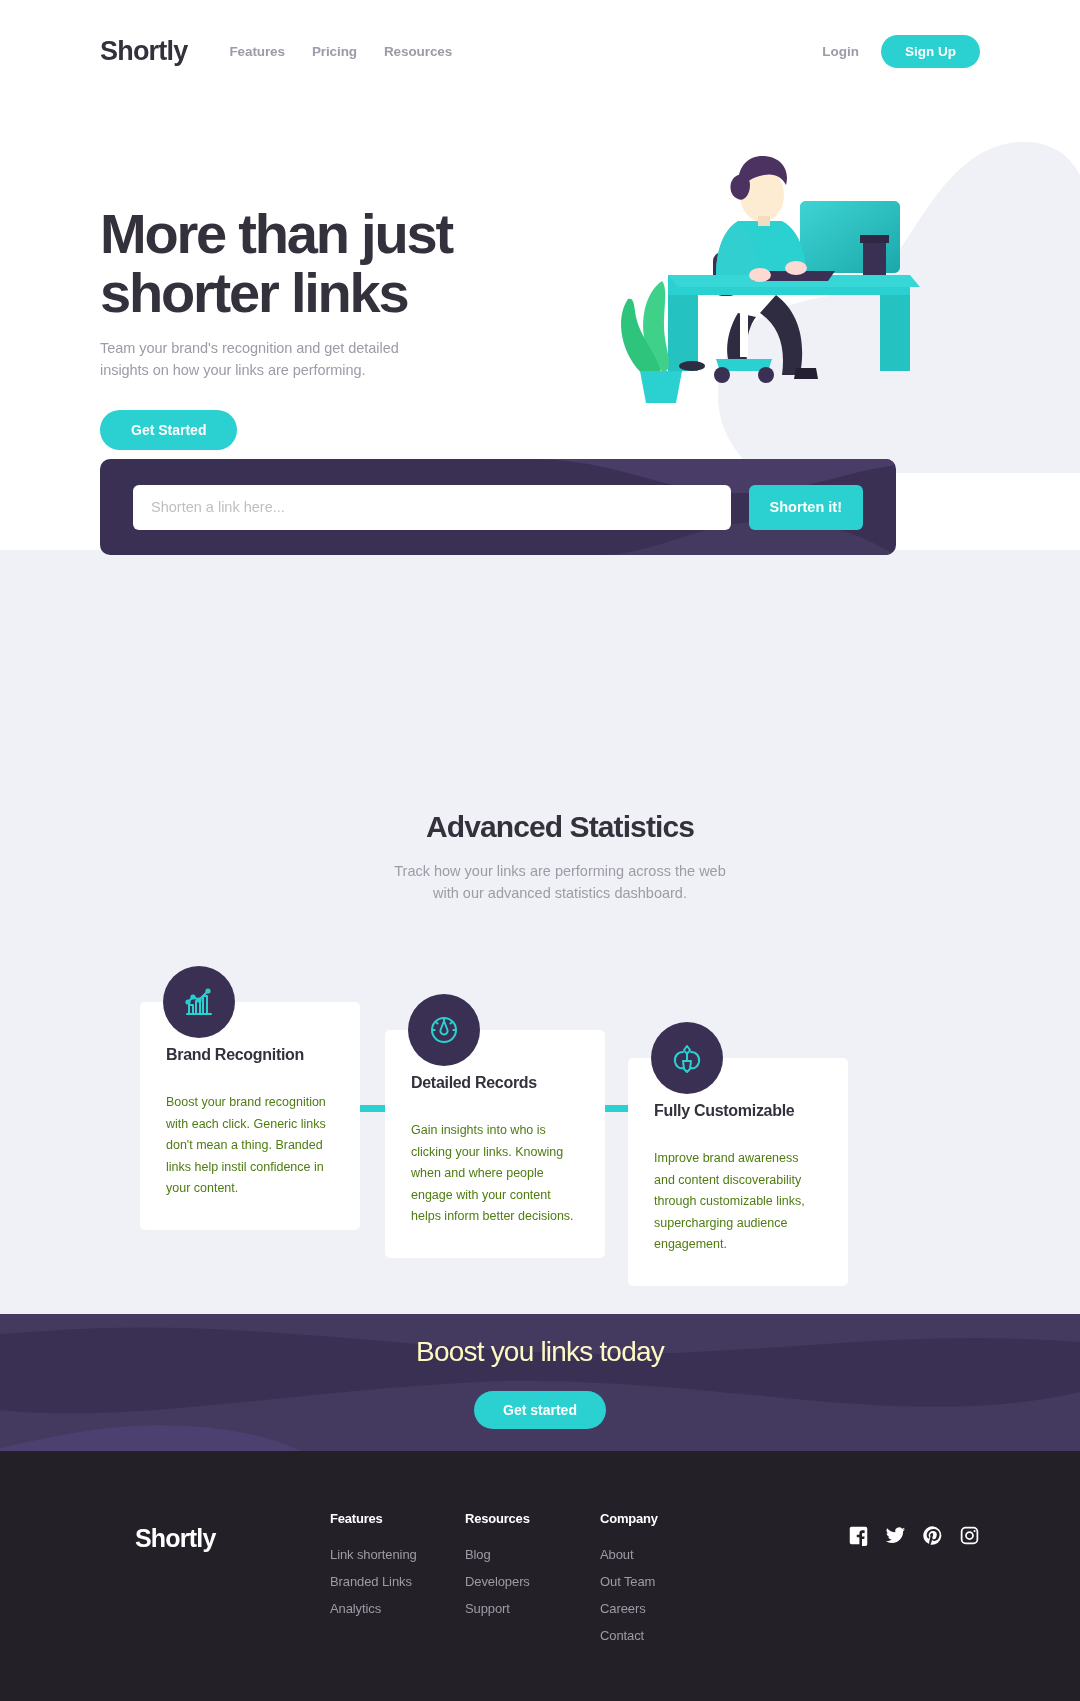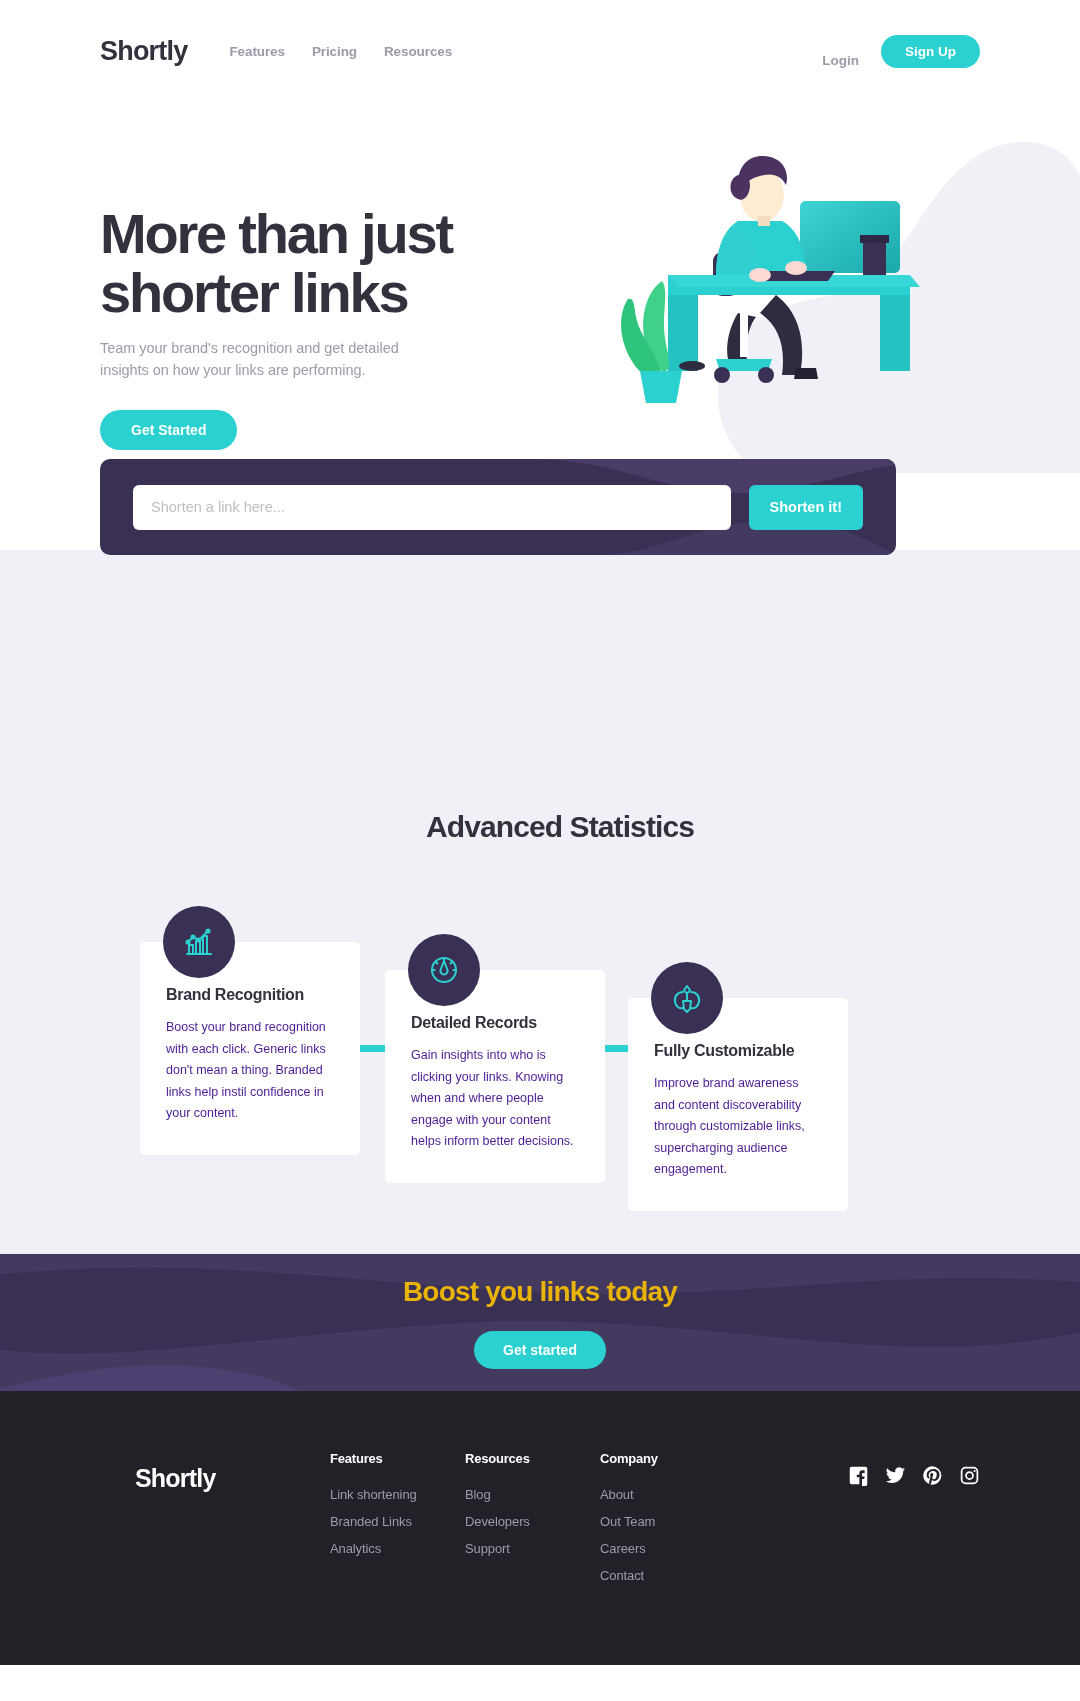--- a/index.html
+++ b/index.html
@@ -29,21 +29,21 @@
     color:#34313d;
   }
   .nav { display:flex; align-items:center; gap:27px; margin-left:42px; }
   .nav-link {
     font-size:13.5px;
     font-weight:bold;
     color:#9e9aa7;
     letter-spacing:-0.1px;
     cursor:pointer;
   }
-  .header-right { margin-left:auto; display:flex; align-items:flex-end; gap:22px; }
+  .header-right { margin-left:auto; display:flex; align-items:center; gap:22px; }
   .login-link {
     font-size:13.5px; font-weight:bold; color:#9e9aa7; cursor:pointer;
   }
   .signup-btn {
     background:#2bd0d0;
     color:#fff;
     font-size:13.5px;
     font-weight:bold;
     border:none;
     border-radius:19px;
@@ -209,44 +209,44 @@
     align-items:center;
     justify-content:center;
   }
   .card-title {
     font-size:16px;
     font-weight:bold;
     color:#34313d;
     letter-spacing:-0.3px;
   }
   .card-body {
-    margin-top:13px;
+    margin-top:28px;
     font-size:12.5px;
     line-height:1.72;
-    color:#4c1d95;
+    color:#4d7c0f;
   }
 
   
   .boost {
     position:relative;
     height:137px;
     background:#3a3053;
     overflow:hidden;
     display:flex;
     flex-direction:column;
     align-items:center;
     justify-content:center;
   }
   .boost-deco { position:absolute; inset:0; }
   .boost-title {
     position:relative;
     z-index:2;
     font-size:28px;
-    font-weight:bold;
-    color:#eab308;
+    font-weight:normal;
+    color:#fef9c3;
     letter-spacing:-0.8px;
   }
   .boost-btn {
     position:relative;
     z-index:2;
     margin-top:23px;
     background:#2bd0d0;
     color:#fff;
     font-size:14px;
     font-weight:bold;
@@ -385,20 +385,21 @@
         <path d="M500 96 C 560 96 600 60 680 62 C 740 64 770 82 796 96 Z" fill="#443a60"></path>
       </svg>
       <input class="shorten-input" type="text" placeholder="Shorten a link here..." style="">
       <button class="shorten-btn">Shorten it!</button>
     </div>
   </div>
 
   <section class="stats">
     <div class="stats-head">
       <h2 class="stats-title">Advanced Statistics</h2>
+      <p class="stats-sub">Track how your links are performing across the web with our advanced statistics dashboard.</p>
     </div>
 
     <div class="cards">
       <div class="connector"></div>
 
       <div class="card card-1">
         <div class="card-icon">
           <svg width="34" height="34" viewBox="0 0 34 34" fill="none" stroke="#2bd0d0" stroke-width="2" stroke-linecap="round" stroke-linejoin="round">
             <path d="M5 29 h24"></path>
             <rect x="7" y="20" width="4" height="9"></rect>

